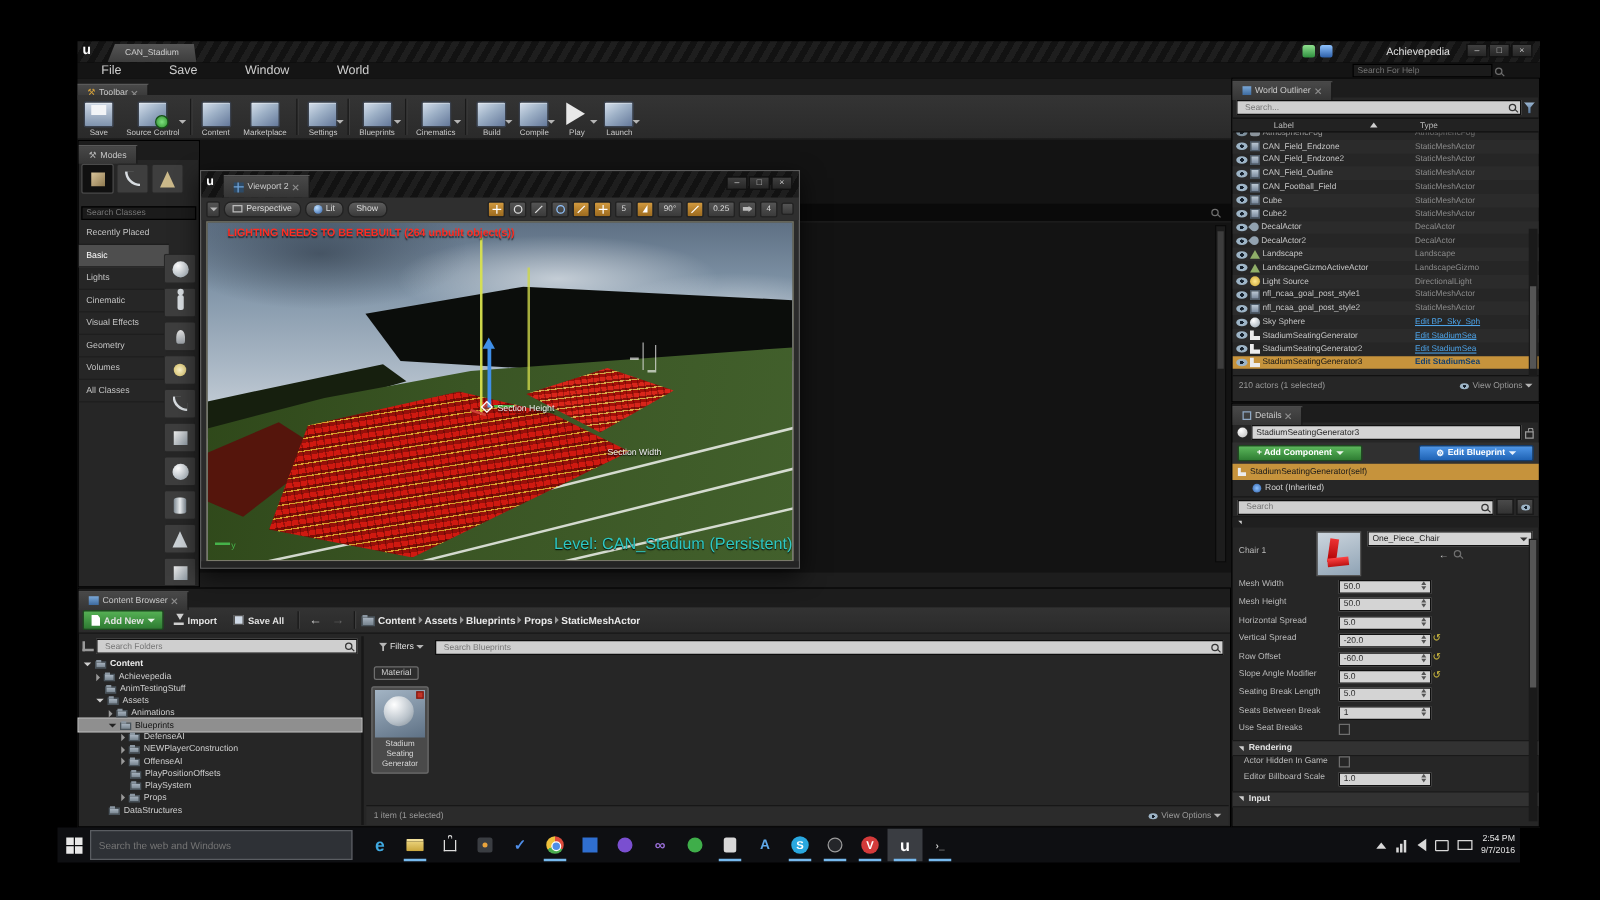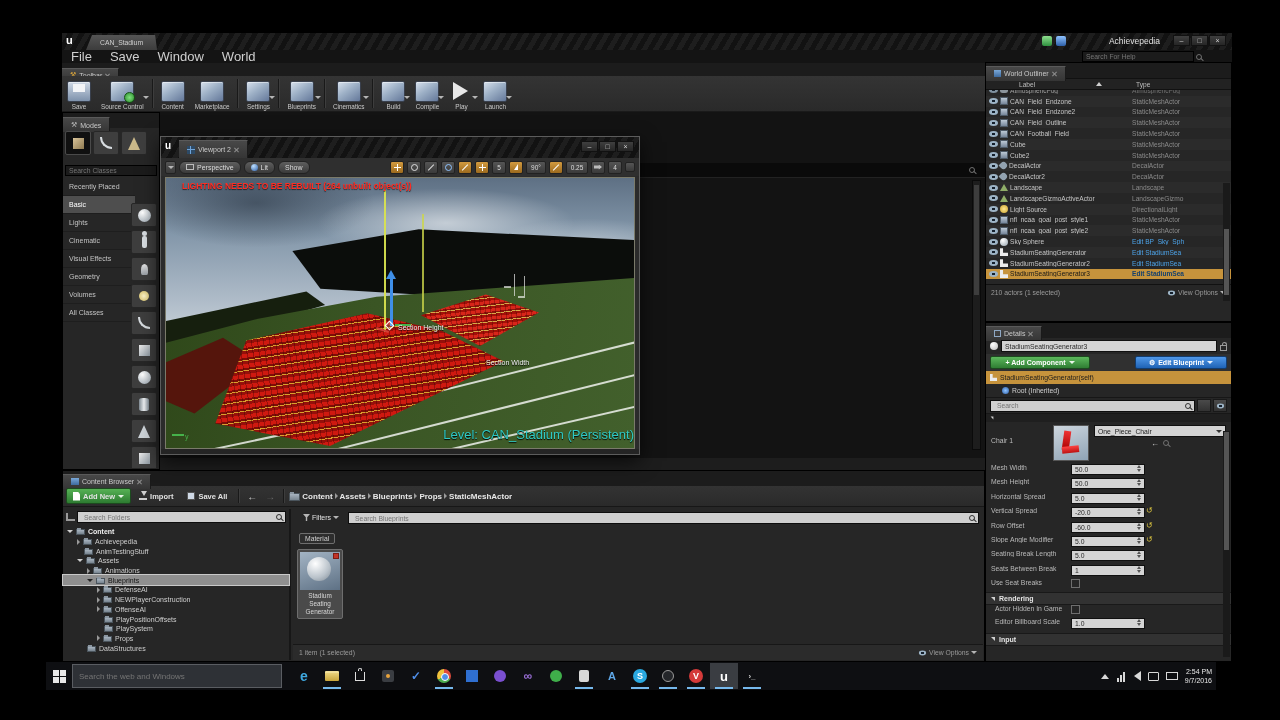--- a/index.html
+++ b/index.html
@@ -43,21 +43,21 @@
     border-right:2.5px solid transparent;border-top:3px solid #555}
   .revert{color:#d7c13f;font-size:8px;line-height:8px;margin-left:3px}
   .revert::before{content:"\21BA"}
   .lockico{width:7px;height:6px;border:1px solid #9a9a9a;position:relative;margin-top:3px}
   .lockico::before{content:"";position:absolute;left:1px;top:-4px;width:3px;height:3px;
     border:1px solid #9a9a9a;border-bottom:none;border-radius:3px 3px 0 0}
   
   .wctl{display:flex;gap:1px}
   .wctl span{width:17px;height:11px;background:linear-gradient(#3f3f3f,#262626);
     border:1px solid #111;color:#cfcfcf;font-size:7px;line-height:9px;text-align:center}
-  .menu-item{color:#cfcfcf;font-size:13px;padding:0 9px;line-height:13px}
+  .menu-item{color:#cfcfcf;font-size:10px;padding:0 19px;line-height:13px}
   .tbb{display:flex;flex-direction:column;align-items:center;justify-content:flex-end;
     gap:1px;padding:1px 5px;color:#c9c9c9;font-size:6.4px;position:relative}
   .tbico{width:24px;height:21px;border-radius:2px;border:1px solid #39404d;
     background:linear-gradient(145deg,#d6e0ec 0%,#9db0c6 45%,#64789a 100%);
     box-shadow:inset 0 1px 0 rgba(255,255,255,.45)}
   .tbico.floppy{background:linear-gradient(#cfd9e6,#7e92ac);position:relative}
   .tbico.floppy::before{content:"";position:absolute;left:5px;top:2px;right:5px;height:8px;background:#f2f4f7}
   .tbico.sc{position:relative}
   .tbico.sc::after{content:"";position:absolute;right:-2px;bottom:-2px;width:9px;height:9px;
     border-radius:50%;background:radial-gradient(#7ee07e,#2d8f2d);border:1px solid #145214}
@@ -330,20 +330,27 @@
 </div>
 
 <div class="abs panel" style="left:985px;top:62px;width:247px;height:260px">
   <div style="height:15px;background:#1c1c1c">
     <div class="ptab" style="height:15px">
       <span style="width:7px;height:7px;background:linear-gradient(#7aa8d8,#3d6a9e)"></span>
       <span>World Outliner</span>
       <span class="tabx"></span>
     </div>
   </div>
+  <div style="display:flex;align-items:center;gap:2px;padding:2px 3px">
+    <div style="flex:1;display:flex;align-items:center;background:#cfcfcf;border:1px solid #0d0d0d;height:12px;padding:0 3px">
+      <input class="inp-light" style="flex: 1 1 0%; border: none; background: none;" placeholder="Search...">
+      <span class="mag dark"></span>
+    </div>
+    <span style="width:9px;height:9px;background:linear-gradient(#9ab5d0,#4e6f94);clip-path:polygon(0 0,100% 0,60% 50%,60% 100%,40% 100%,40% 50%)"></span>
+  </div>
   <div style="display:flex;align-items:center;height:12px;background:#222;border-top:1px solid #111;border-bottom:1px solid #111;
        padding:0 3px;font-size:6.6px;color:#bdbdbd">
     <span style="margin-left:30px;flex:1">Label</span>
     <span style="width:0;height:0;border-left:3px solid transparent;border-right:3px solid transparent;border-bottom:4px solid #cfcfcf;margin-right:34px"></span>
     <span style="width:92px">Type</span>
   </div>
   <div style="height:194px;overflow:hidden">
     <div class="ol-row" style="margin-top:-5px;opacity:.75">
       <span class="eye"></span>
         <span class="ai ai-cloud"></span>

